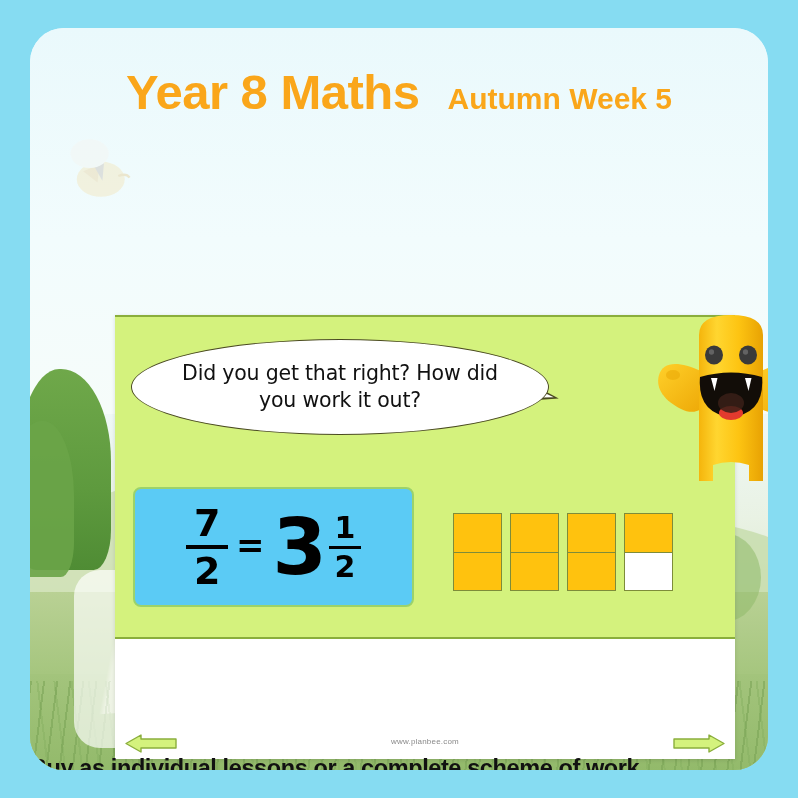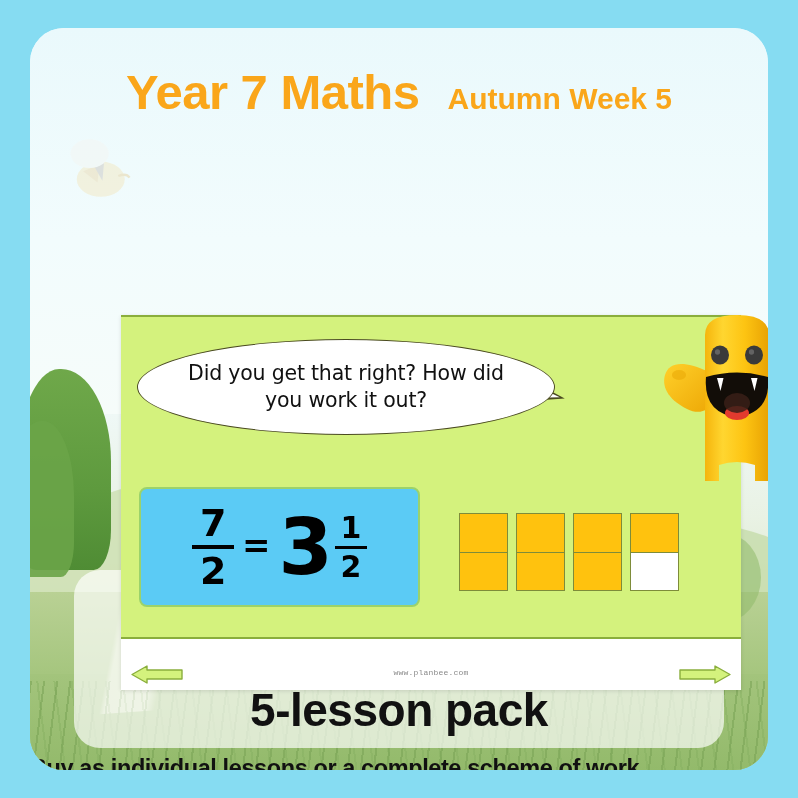--- a/index.html
+++ b/index.html
@@ -143,35 +143,34 @@
     font-size: 53px;
     font-weight: bold;
     color: #121212;
     letter-spacing: -0.8px;
     white-space: nowrap;
   }
 
   
   .slide {
     position:absolute;
-    left: 91px; top: 287px;
-    width: 620px; height: 375px;
+    left: 85px; top: 287px;
+    width: 620px; height: 444px;
     background: #FFFFFF;
     box-shadow: 0 1px 4px rgba(0,0,0,.12);
   }
   .slide-body {
     position:absolute; left:0; top:0; right:0; height: 324px;
     background: #D4F27D;
     border-top: 2px solid #8AAE3C;
     border-bottom: 2px solid #8AAE3C;
   }
   .slide-footer {
     position:absolute; left:0; right:0; bottom:0; height: 31px;
     background:#FFFFFF;
-    font-family:Liberation Mono, monospace;
   }
   .footer-url {
     position:absolute; left:0; right:0; top: 9px;
     text-align:center;
     font-size: 8px;
     color: #8A8A8A;
     letter-spacing: .2px;
   }
   .nav-arrow {
     position:absolute; top: 6px; width: 52px; height: 19px;
@@ -319,21 +318,21 @@
         <path d="M44 48 L64 40 L62 62 Z" fill="#E8C98C"></path>
         <path d="M58 42 L70 38 L68 60 Z" fill="#B9AFA6"></path>
         <ellipse cx="52" cy="26" rx="24" ry="18" fill="#F7F4EE"></ellipse>
         <path d="M88 54 q10 -4 14 2" stroke="#E2C07A" stroke-width="3" fill="none"></path>
       </svg>
 
       <div class="bottom-wash"></div>
     </div>
 
     <div class="header">
-      <span class="h-main">Year 7 Maths</span><span class="h-sub">Autumn Week 5</span>
+      <span class="h-main">Year 8 Maths</span><span class="h-sub">Autumn Week 5</span>
     </div>
 
 
     <div class="slide">
 
       <div class="slide-body">
 
         <div class="bubble-tail"></div>
         <div class="bubble-tail-in"></div>
         <div class="bubble">
@@ -420,17 +419,16 @@
           <path d="M16 1 L16 5 L51 5 L51 14 L16 14 L16 18 L1 9.5 Z" fill="#D4F27D" stroke="#8AAE3C" stroke-width="1.4" stroke-linejoin="round"></path>
         </svg>
         <div class="footer-url">www.planbee.com</div>
         <svg class="nav-arrow right" viewBox="0 0 52 19">
           <path d="M36 1 L36 5 L1 5 L1 14 L36 14 L36 18 L51 9.5 Z" fill="#D4F27D" stroke="#8AAE3C" stroke-width="1.4" stroke-linejoin="round"></path>
         </svg>
       </div>
 
     </div>
 
-    <div class="pack">5-lesson pack</div>
     <div class="buyline">Buy as individual lessons or a complete scheme of work</div>
 
   </div>
 </div>
 
 </body></html>

